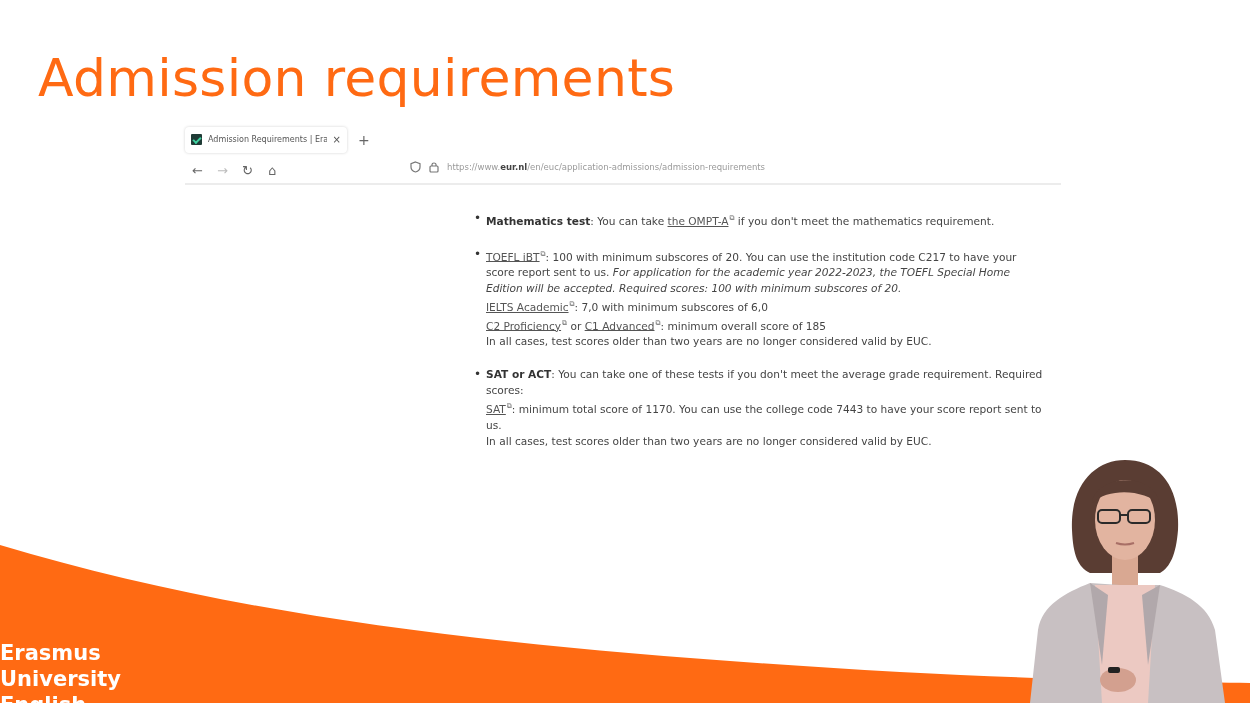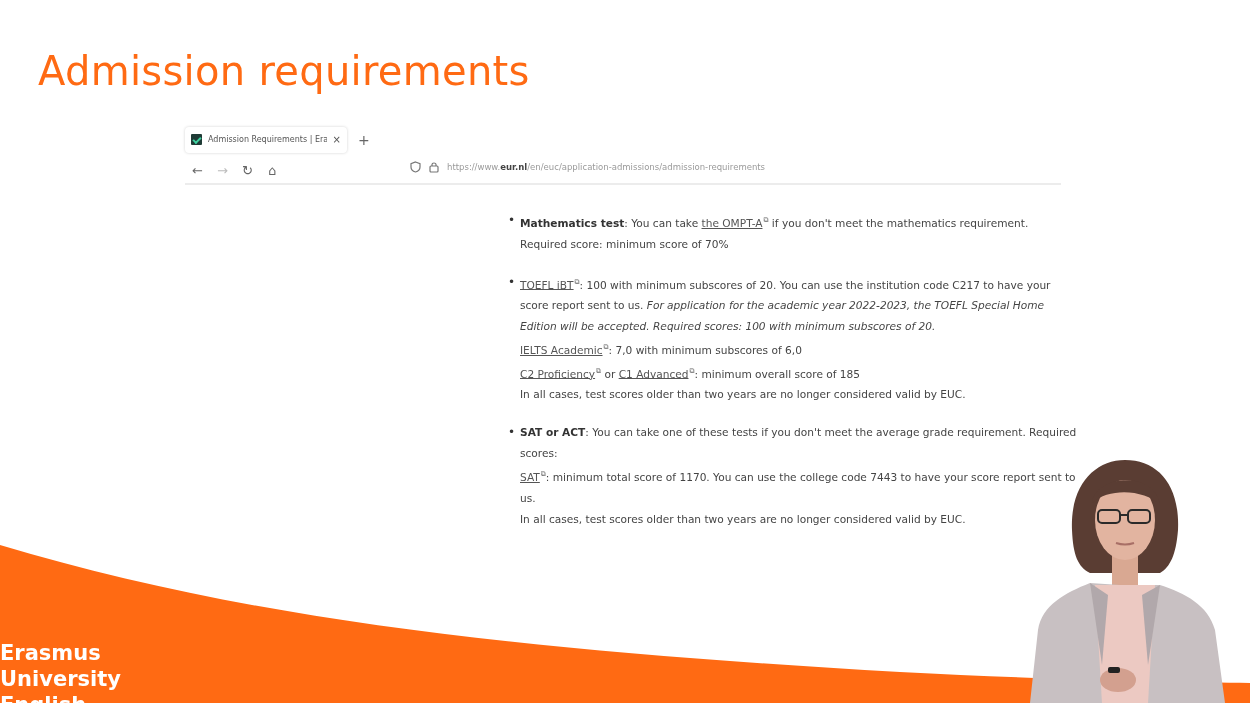--- a/index.html
+++ b/index.html
@@ -2,21 +2,21 @@
 <html><head>
 <meta charset="utf-8">
 <style>
   * { box-sizing: border-box; margin: 0; padding: 0; }
   html, body { width: 1250px; height: 703px; overflow: hidden; background: #ffffff; }
   body { position: relative; font-family: "DejaVu Sans", "Liberation Sans", sans-serif; color: #333; }
 
   .slide-title {
     position: absolute; left: 38px; top: 48px;
     font-family: "DejaVu Sans", sans-serif;
-    font-size: 40px; font-weight: 400; letter-spacing: 0.3px;
+    font-size: 52px; font-weight: 400; letter-spacing: 0.3px;
     color: #FF6A13;
   }
 
   
   .browser { position: absolute; left: 185px; top: 126px; width: 876px; height: 60px; }
   .tabbar { position: absolute; left: 0; top: 0; height: 27px; display: flex; align-items: center; }
   .tab {
     display: flex; align-items: center; gap: 6px;
     height: 26px; width: 162px; padding: 0 6px;
     background: #fff; border-radius: 4px;
@@ -31,21 +31,21 @@
   .new-tab { margin-left: 11px; font-size: 14px; color: #666; cursor: pointer; }
 
   .navbar { position: absolute; left: 0; top: 32px; width: 876px; height: 24px; display: flex; align-items: center; }
   .nav-icon { font-size: 13px; color: #666; width: 25px; text-align: center; cursor: pointer; line-height: 1; }
   .nav-icon.disabled { color: #bbb; }
   .urlbar { position: absolute; left: 197px; top: 3px; display: flex; align-items: center; gap: 8px; font-size: 8.5px; color: #9a9a9a; padding-left: 28px; }
   .url-host { color: #444; font-weight: 700; }
   .toolbar-rule { position: absolute; left: 0; top: 57px; width: 876px; height: 2px; background: #ececec; }
 
   
-  .content { position: absolute; left: 508px; top: 210px; width: 570px; font-size: 10.6px; line-height: 21px; color: #444; }
+  .content { position: absolute; left: 474px; top: 210px; width: 570px; font-size: 10.6px; line-height: 16px; color: #444; }
   .section { position: relative; padding-left: 12px; margin-bottom: 17px; }
   .section::before { content: "\2022"; position: absolute; left: 0; top: 0; color: #333; font-size: 12px; }
   .section b { color: #333; font-weight: 700; }
   .ln { display: block; }
   .lnk { color: #555; text-decoration: underline; cursor: pointer; }
   .ext { font-size: 7px; vertical-align: super; color: #666; margin-left: 1px; }
   .it { font-style: italic; }
 
   
   .wave { position: absolute; left: 0; top: 0; width: 1250px; height: 703px; pointer-events: none; }
@@ -92,21 +92,20 @@
   </div>
   <div class="toolbar-rule"></div>
 </div>
 
 <div class="content">
 
   <div class="section">
     <span class="ln">
       <b>Mathematics test</b><span>: You can take </span><a class="lnk">the OMPT-A</a><span class="ext">⧉</span><span> if you don't meet the mathematics requirement.</span>
     </span>
-    <span class="ln">Required score: minimum score of 70%</span>
   </div>
 
   <div class="section">
     <span class="ln">
       <a class="lnk">TOEFL iBT</a><span class="ext">⧉</span><span>: 100 with minimum subscores of 20. You can use the institution code C217 to have your score report sent to us. </span><span class="it">For application for the academic year 2022-2023, the TOEFL Special Home Edition will be accepted. Required scores: 100 with minimum subscores of 20.</span>
     </span>
     <span class="ln">
       <a class="lnk">IELTS Academic</a><span class="ext">⧉</span><span>: 7,0 with minimum subscores of 6,0</span>
     </span>
     <span class="ln">

